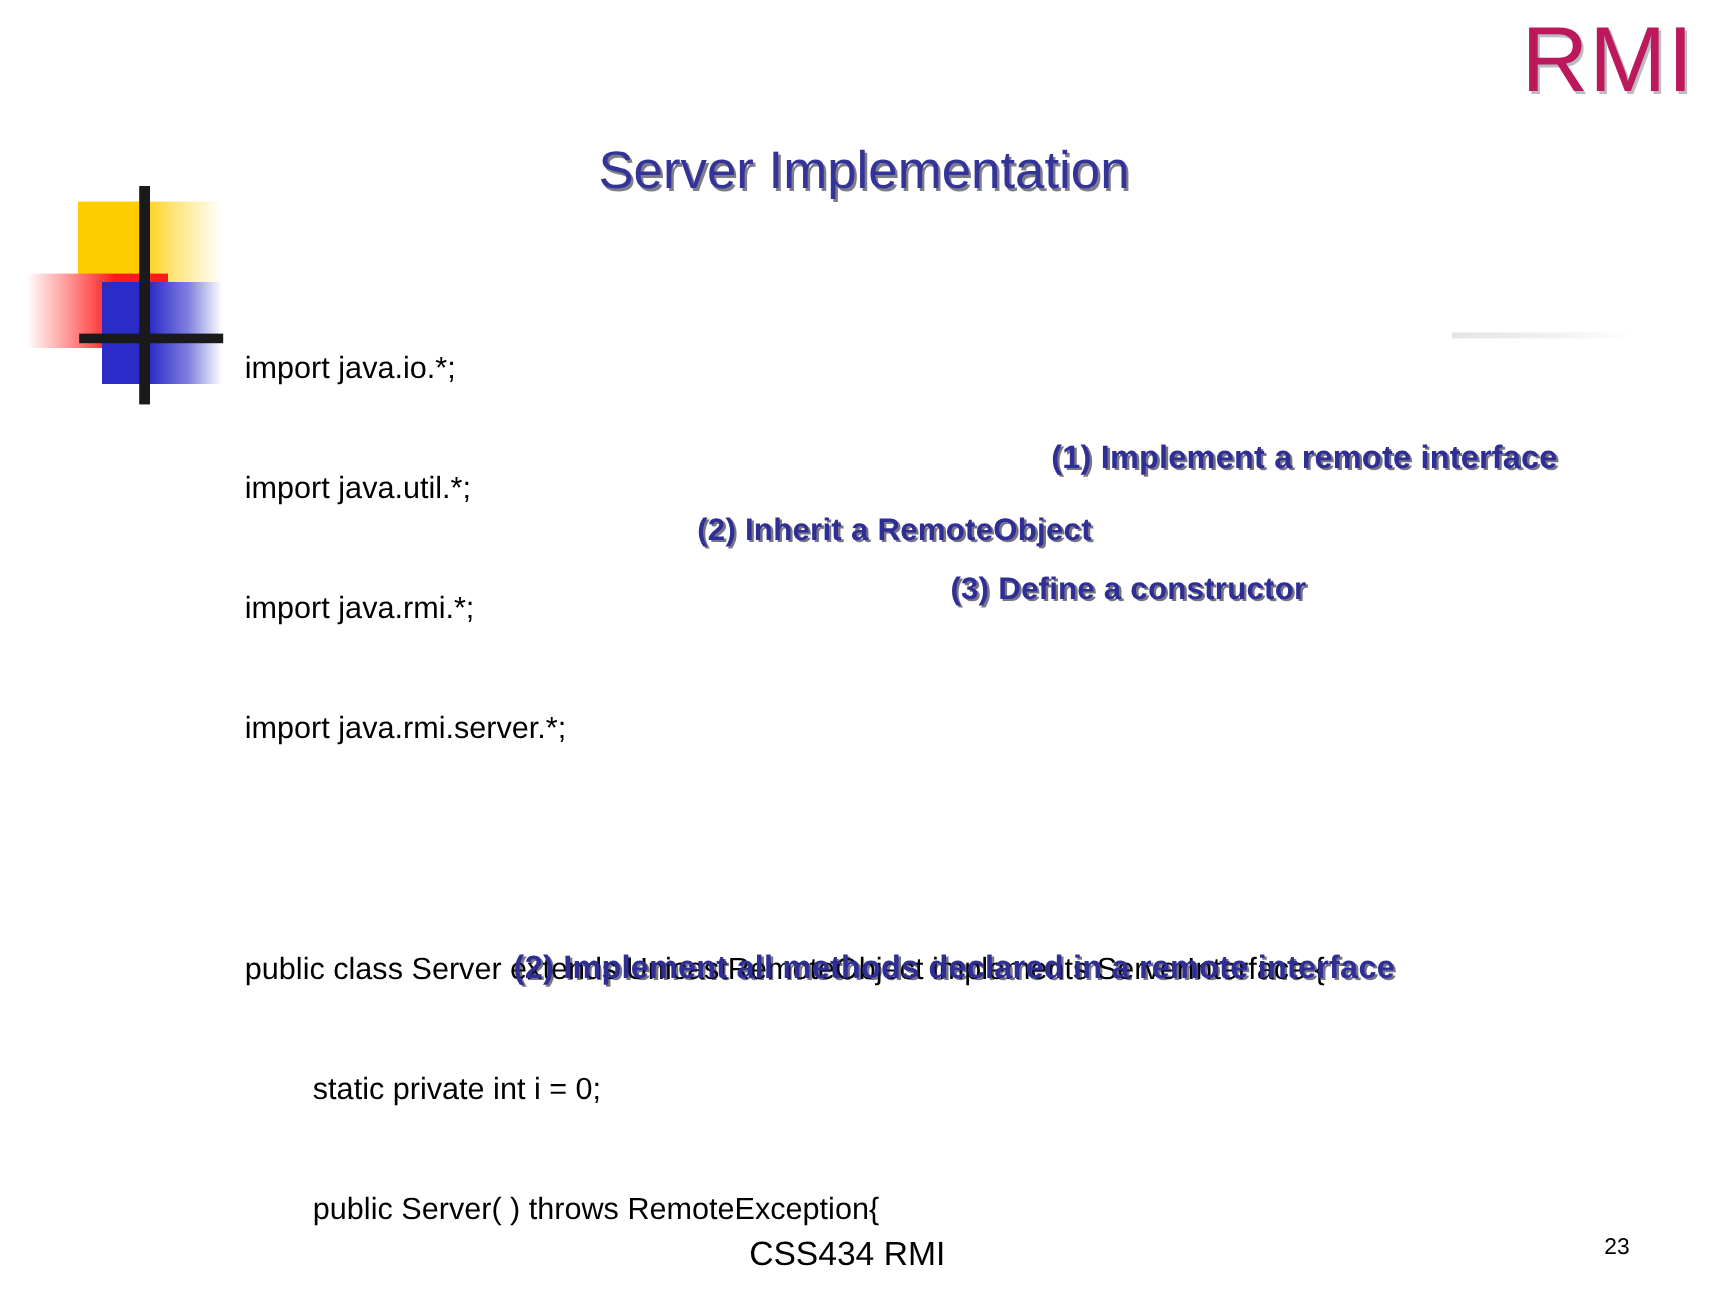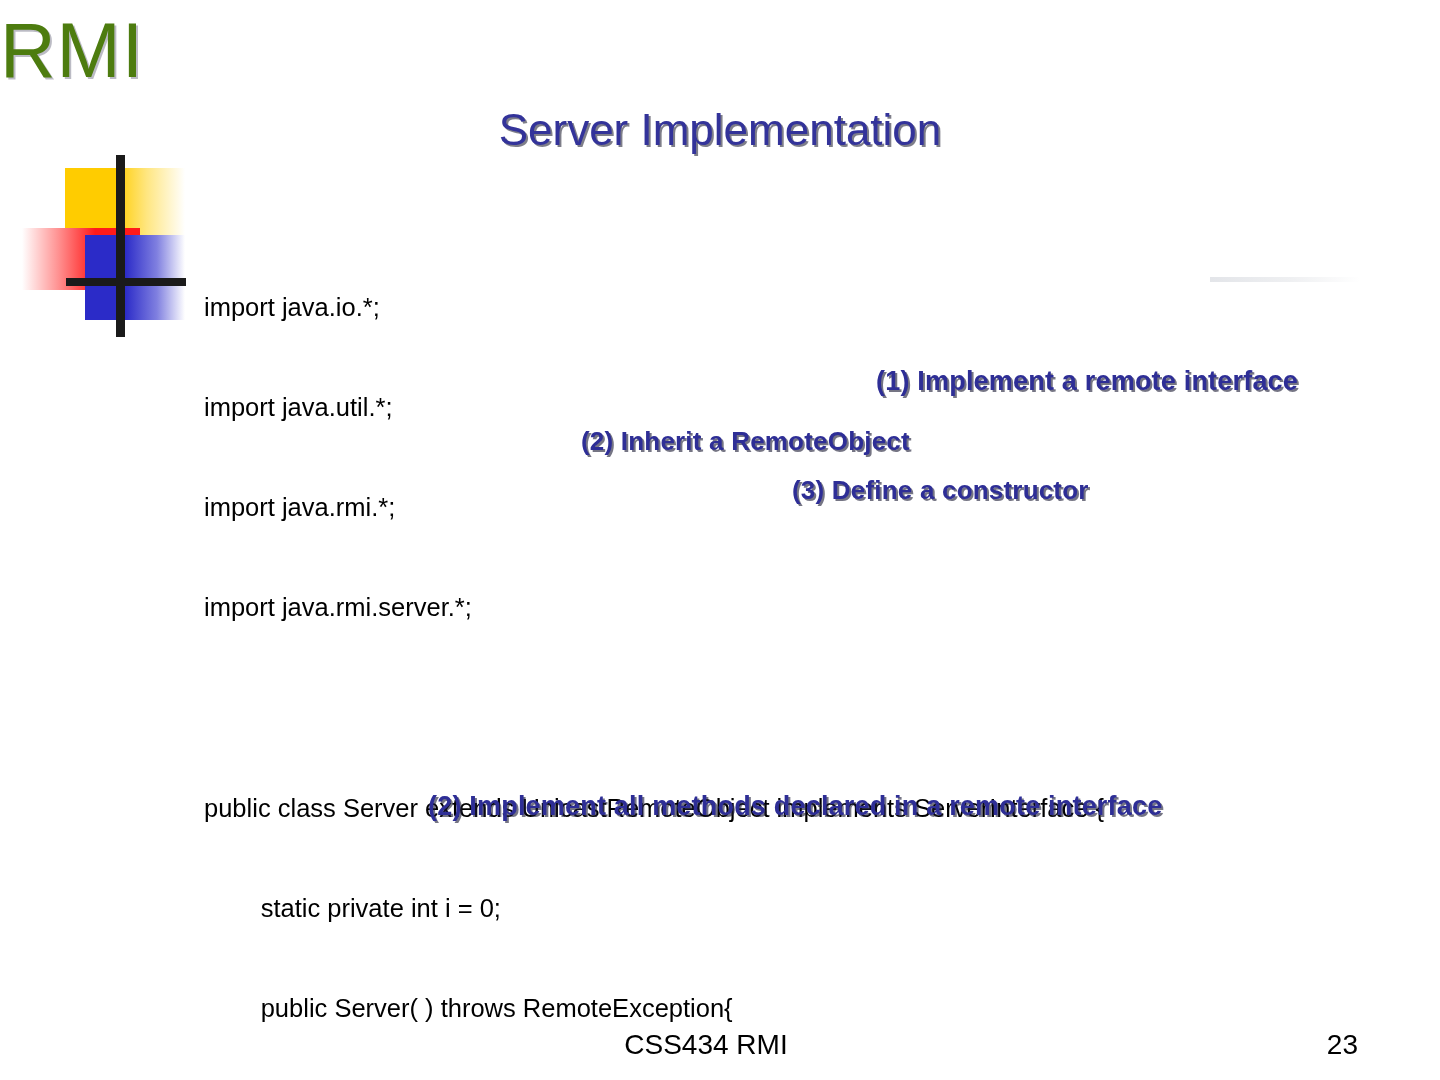--- a/index.html
+++ b/index.html
@@ -58,30 +58,30 @@
     width: 150px;
     height: 5px;
     background: linear-gradient(to right, #E3E5E9 0%, #EFF0F2 55%, #FFFFFF 100%);
   }
 
   
   #title {
     position: absolute;
     left: 0; top: 12px;
     width: 1412px;
-    text-align: left;
+    text-align: right;
     font-size: 77px;
     line-height: 1;
-    color: #4d7c0f;
+    color: #be185d;
     text-shadow: 2px 2px 0 rgba(30,30,60,0.30);
     letter-spacing: 1px;
   }
   #subtitle {
     position: absolute;
-    left: 0; top: 108px;
+    left: 0; top: 121px;
     width: 1440px;
     text-align: center;
     font-size: 44px;
     line-height: 1;
     color: #33339A;
     text-shadow: 2px 2px 0 rgba(20,20,40,0.55);
   }
 
   
   #code {
@@ -117,21 +117,21 @@
     position: absolute;
     left: 0; top: 1029px;
     width: 1412px;
     text-align: center;
     font-size: 28px;
     color: #000000;
   }
   #footer-page {
     position: absolute;
     right: 82px; top: 1029px;
-    font-size: 28px;
+    font-size: 19px;
     color: #000000;
   }
 </style>
 </head>
 <body>
 
 <div id="slide">
 
   <div id="logo">
     <div class="logo-rect" id="logo-yellow"></div>

